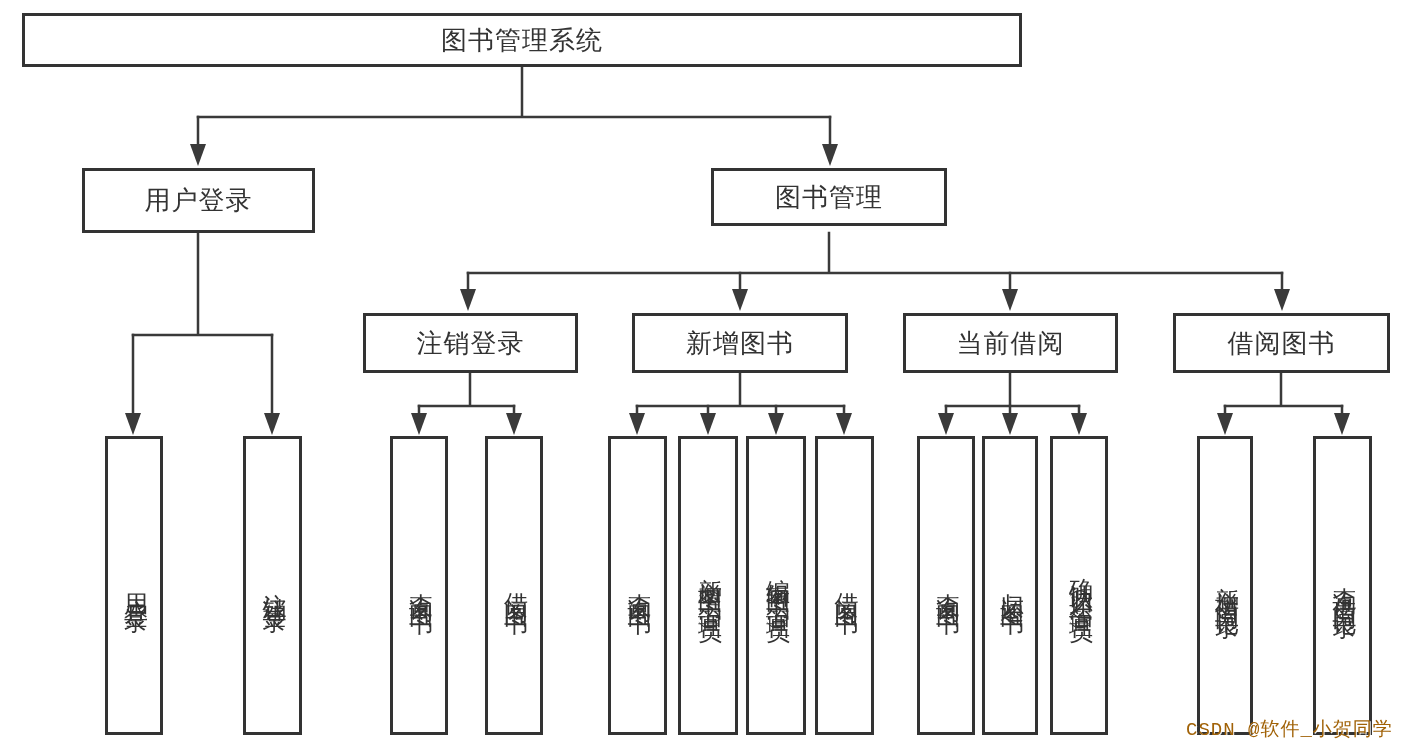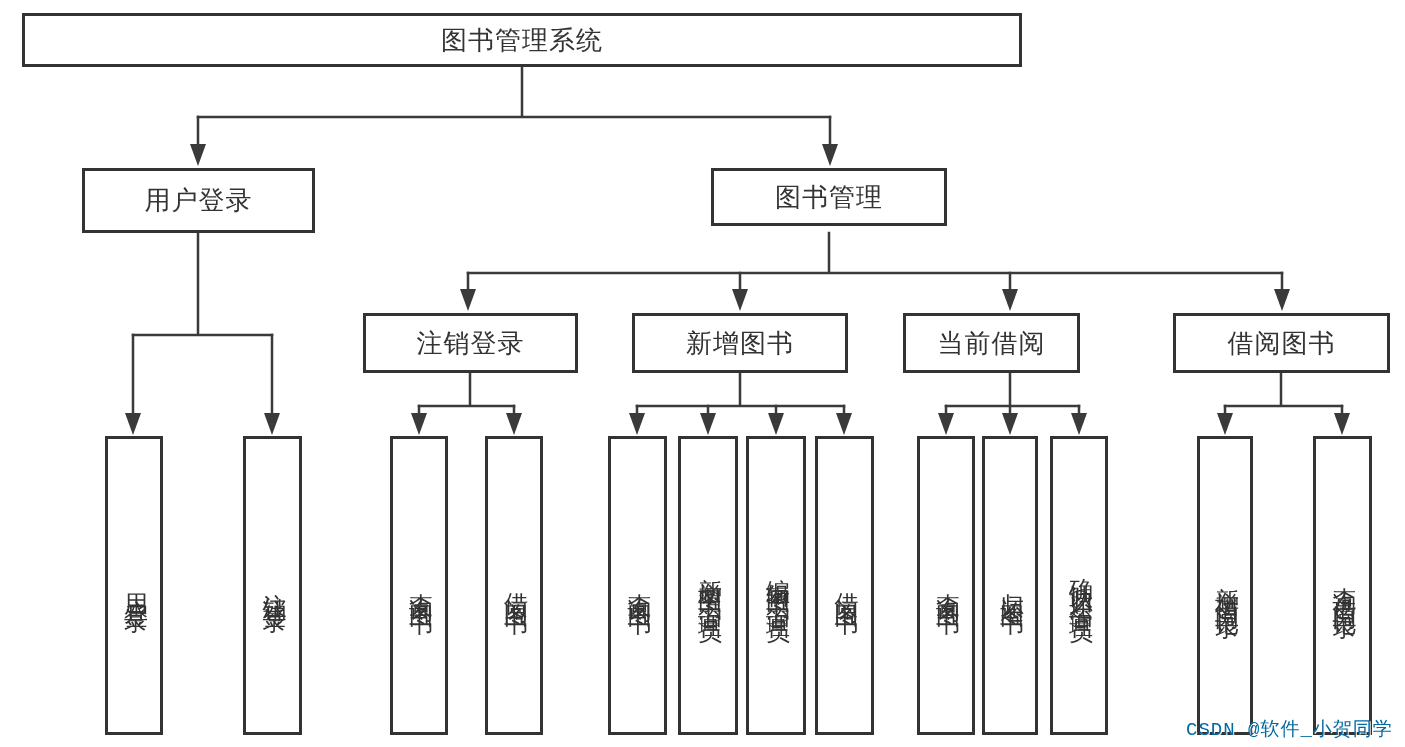--- a/index.html
+++ b/index.html
@@ -39,21 +39,21 @@
     font-size: 24px;
     letter-spacing: 6px;
     line-height: 1;
   }
   .watermark {
     position: absolute;
     left: 1186px;
     top: 716px;
     z-index: 5;
     font-size: 19px;
-    color: #0369a1;
+    color: #a16207;
     letter-spacing: 1px;
     white-space: nowrap;
     text-shadow: 1px 1px 0 rgba(255,255,255,0.9);
   }
 </style>
 </head>
 <body>
 
 <div class="canvas">
 
@@ -100,21 +100,21 @@
     </g>
   </svg>
 
   <div class="box hnode" style="left:22px; top:13px; width:1000px; height:54px;">图书管理系统</div>
 
   <div class="box hnode" style="left:82px; top:168px; width:233px; height:65px;">用户登录</div>
   <div class="box hnode" style="left:711px; top:168px; width:236px; height:58px;">图书管理</div>
 
   <div class="box hnode" style="left:363px; top:313px; width:215px; height:60px;">注销登录</div>
   <div class="box hnode" style="left:632px; top:313px; width:216px; height:60px;">新增图书</div>
-  <div class="box hnode" style="left:903px; top:313px; width:177px; height:60px;">当前借阅</div>
+  <div class="box hnode" style="left:903px; top:313px; width:215px; height:60px;">当前借阅</div>
   <div class="box hnode" style="left:1173px; top:313px; width:217px; height:60px;">借阅图书</div>
 
   <div class="box leaf" style="left:105px; top:436px; width:58px; height:299px;">用户登录</div>
   <div class="box leaf" style="left:243px; top:436px; width:59px; height:299px;">注销登录</div>
 
   <div class="box leaf" style="left:390px; top:436px; width:58px; height:299px;">查询图书</div>
   <div class="box leaf" style="left:485px; top:436px; width:58px; height:299px;">借阅图书</div>
 
   <div class="box leaf" style="left:608px; top:436px; width:59px; height:299px;">查询图书</div>
   <div class="box leaf" style="left:678px; top:436px; width:60px; height:299px;">新增图书（管理员）</div>

